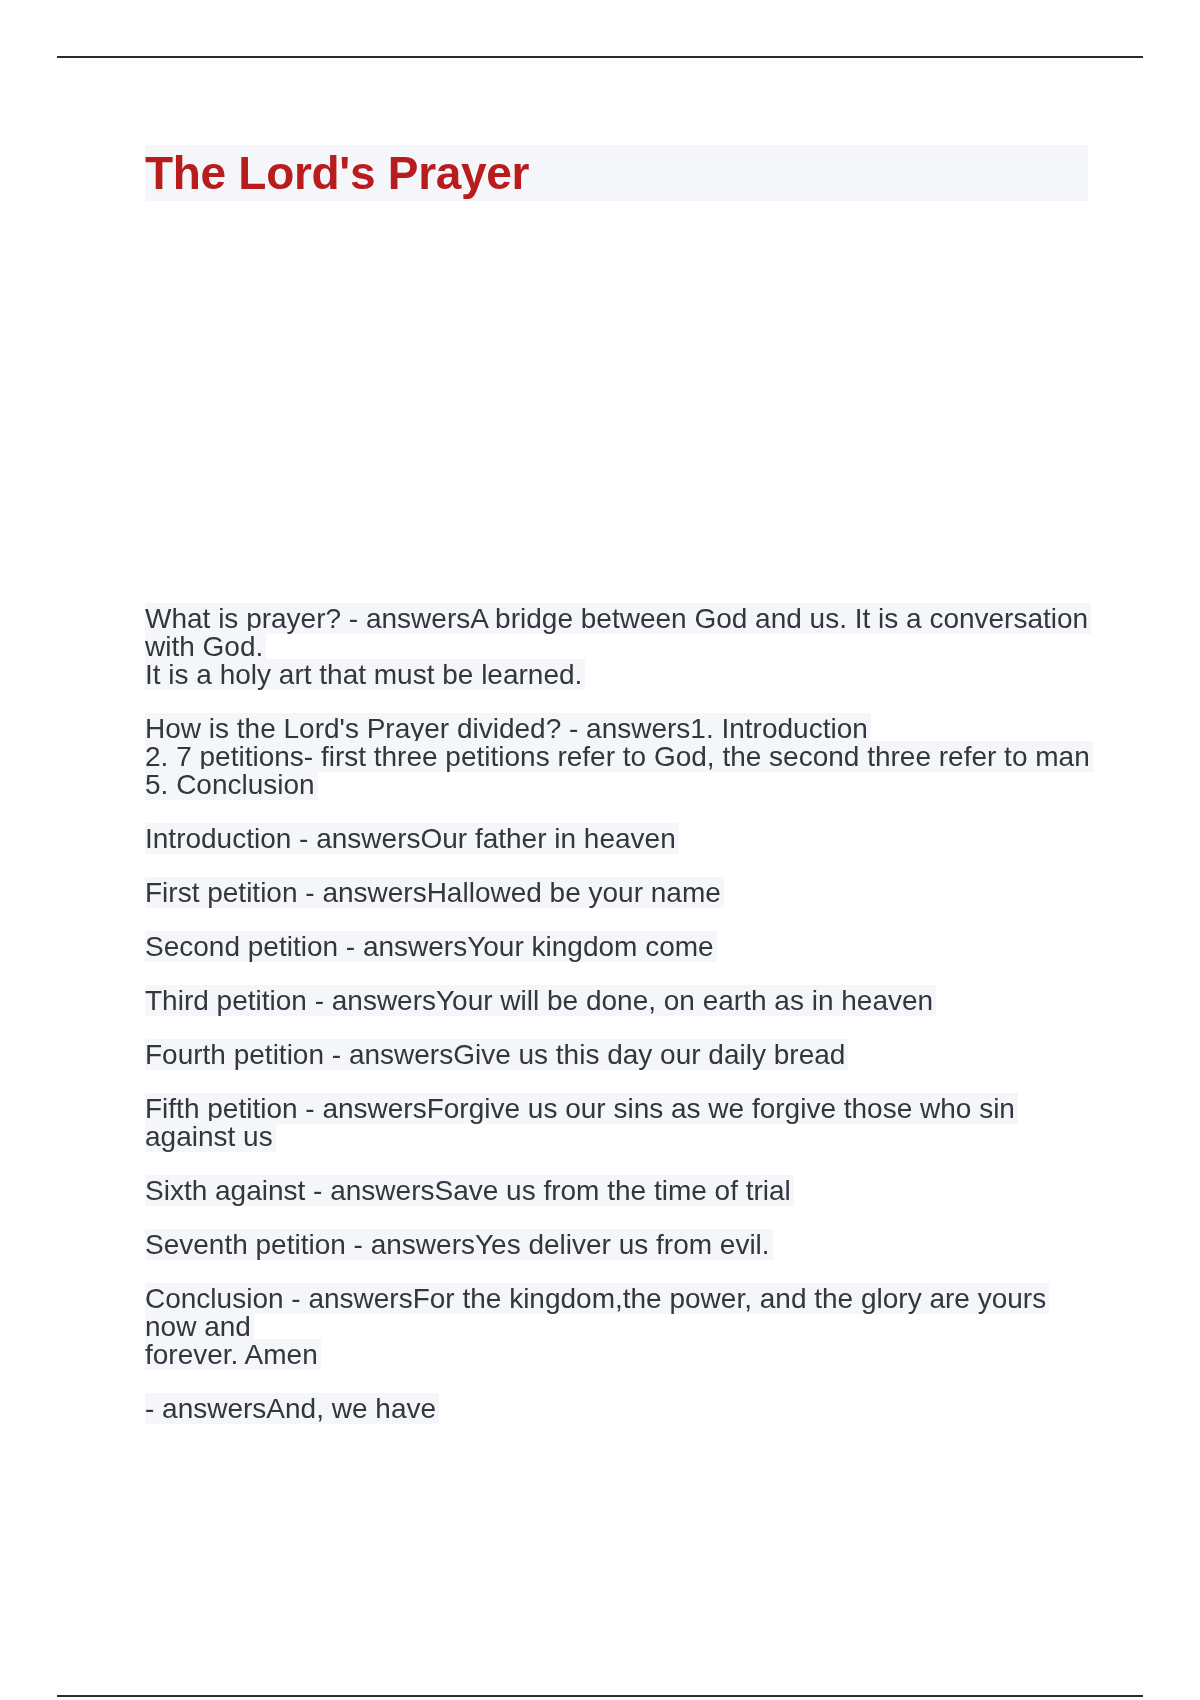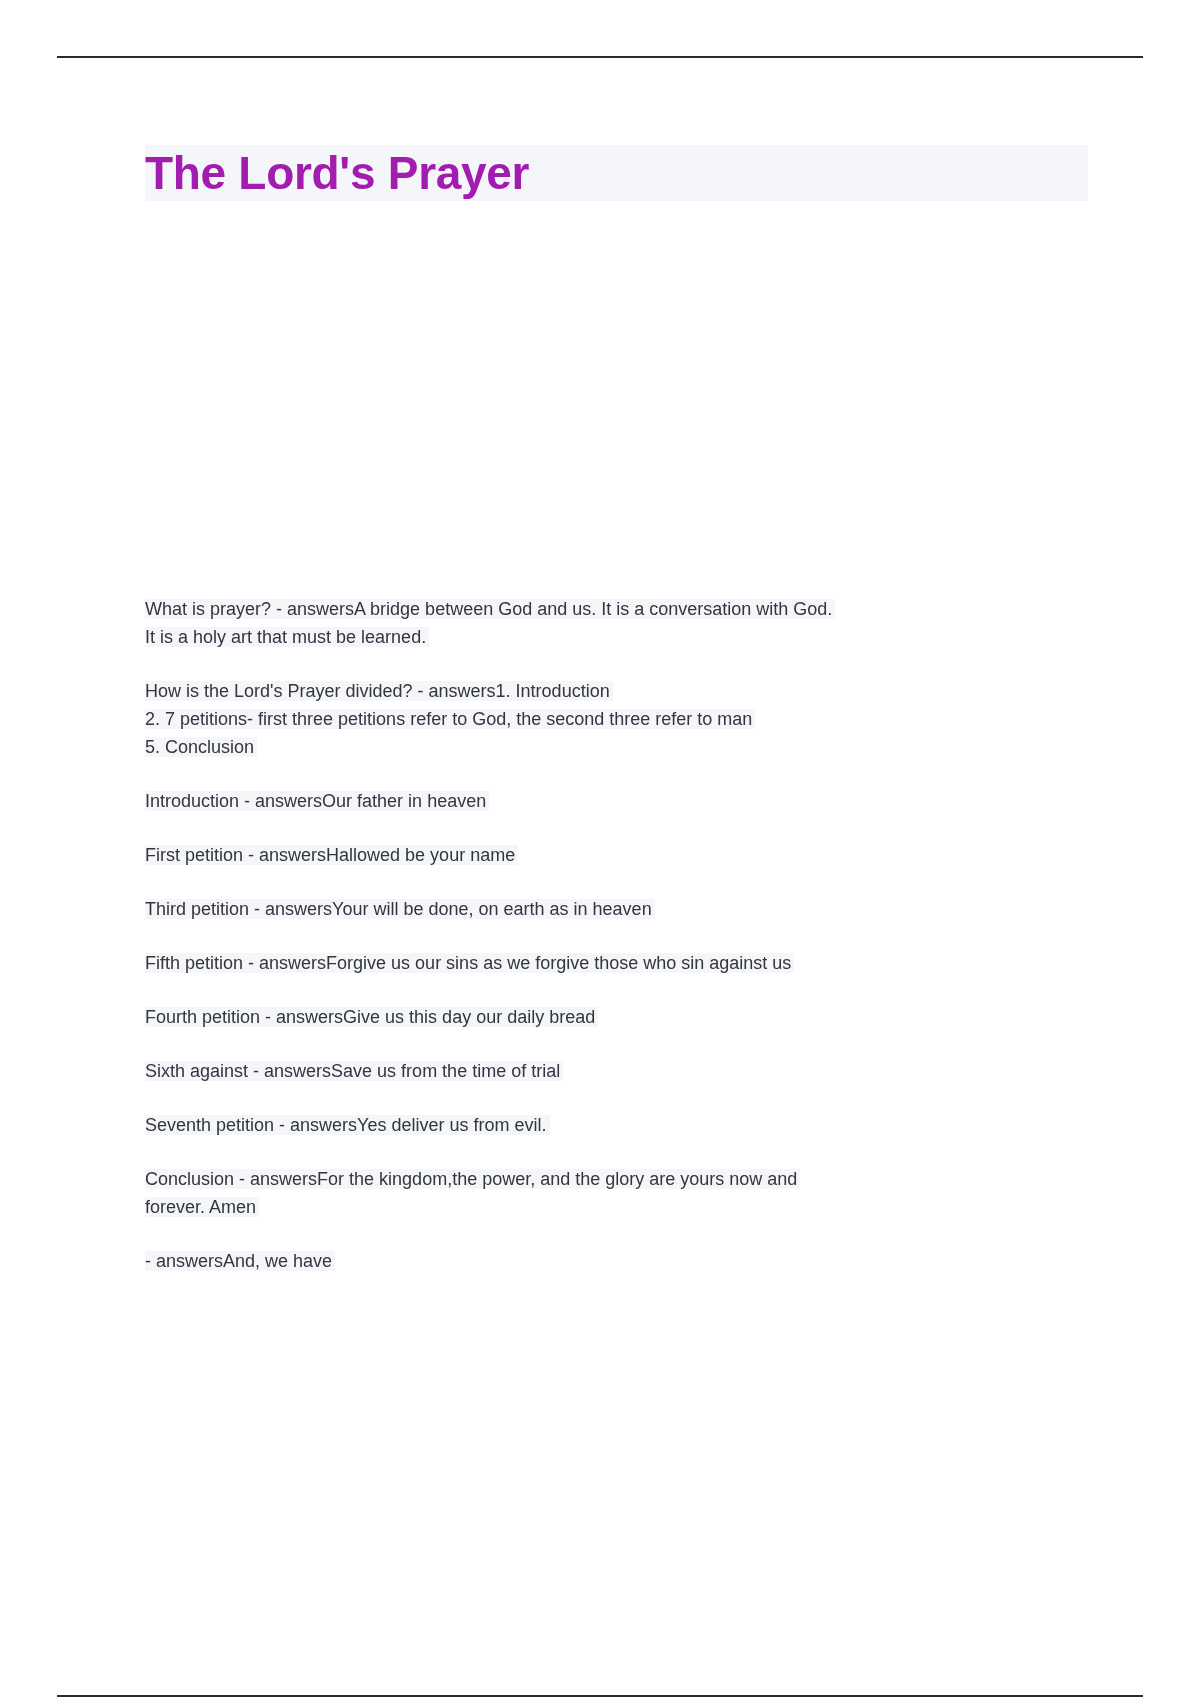--- a/index.html
+++ b/index.html
@@ -1,41 +1,42 @@
 <!DOCTYPE html>
 <html><head>
 <meta charset="utf-8">
 <style>
   html, body { margin: 0; padding: 0; background: #ffffff; }
   body { width: 1200px; height: 1700px; position: relative; font-family: "Liberation Sans", sans-serif; color: #2a2d33; overflow: hidden; }
   .rule { position: absolute; left: 57px; width: 1086px; height: 2px; background: #2b2b2b; }
   .rule.top { top: 56px; }
   .rule.bottom { top: 1695px; }
   .title-wrap { position: absolute; left: 145px; top: 145px; width: 943px; height: 56px; background: #f5f6fa; }
-  .title { margin: 0; font-size: 46px; font-weight: bold; color: #a21caf; line-height: 56px; letter-spacing: -0.3px; }
+  .title { margin: 0; font-size: 46px; font-weight: bold; color: #b91c1c; line-height: 56px; letter-spacing: -0.3px; }
   .body { position: absolute; left: 145px; top: 591px; width: 950px; }
-  .qa { font-size: 18px; line-height: 28px; margin: 4px 0 26px 0; color: #33363c; }
+  .qa { font-size: 28px; line-height: 28px; margin: 14px 0 26px 0; color: #33363c; }
   .qa span.hl { background: #f5f6fa; box-decoration-break: clone; -webkit-box-decoration-break: clone; padding: 0 3px 0 0; }
 </style>
 </head>
 <body>
 
 <div class="rule top"></div>
 
 <div class="title-wrap">
   <h1 class="title">The Lord's Prayer</h1>
 </div>
 
 <div class="body" id="qa-list">
     <p class="qa"><span class="hl">What is prayer? - answersA bridge between God and us. It is a conversation with God.</span><br><span class="hl">It is a holy art that must be learned.</span></p>
     <p class="qa"><span class="hl">How is the Lord's Prayer divided? - answers1. Introduction</span><br><span class="hl">2. 7 petitions- first three petitions refer to God, the second three refer to man</span><br><span class="hl">5. Conclusion</span></p>
     <p class="qa"><span class="hl">Introduction - answersOur father in heaven</span></p>
     <p class="qa"><span class="hl">First petition - answersHallowed be your name</span></p>
+    <p class="qa"><span class="hl">Second petition - answersYour kingdom come</span></p>
     <p class="qa"><span class="hl">Third petition - answersYour will be done, on earth as in heaven</span></p>
+    <p class="qa"><span class="hl">Fourth petition - answersGive us this day our daily bread</span></p>
     <p class="qa"><span class="hl">Fifth petition - answersForgive us our sins as we forgive those who sin against us</span></p>
-    <p class="qa"><span class="hl">Fourth petition - answersGive us this day our daily bread</span></p>
     <p class="qa"><span class="hl">Sixth against - answersSave us from the time of trial</span></p>
     <p class="qa"><span class="hl">Seventh petition - answersYes deliver us from evil.</span></p>
     <p class="qa"><span class="hl">Conclusion - answersFor the kingdom,the power, and the glory are yours now and</span><br><span class="hl">forever. Amen</span></p>
     <p class="qa"><span class="hl"> - answersAnd, we have</span></p>
   </div>
 
 <div class="rule bottom"></div>
 
 </body></html>

